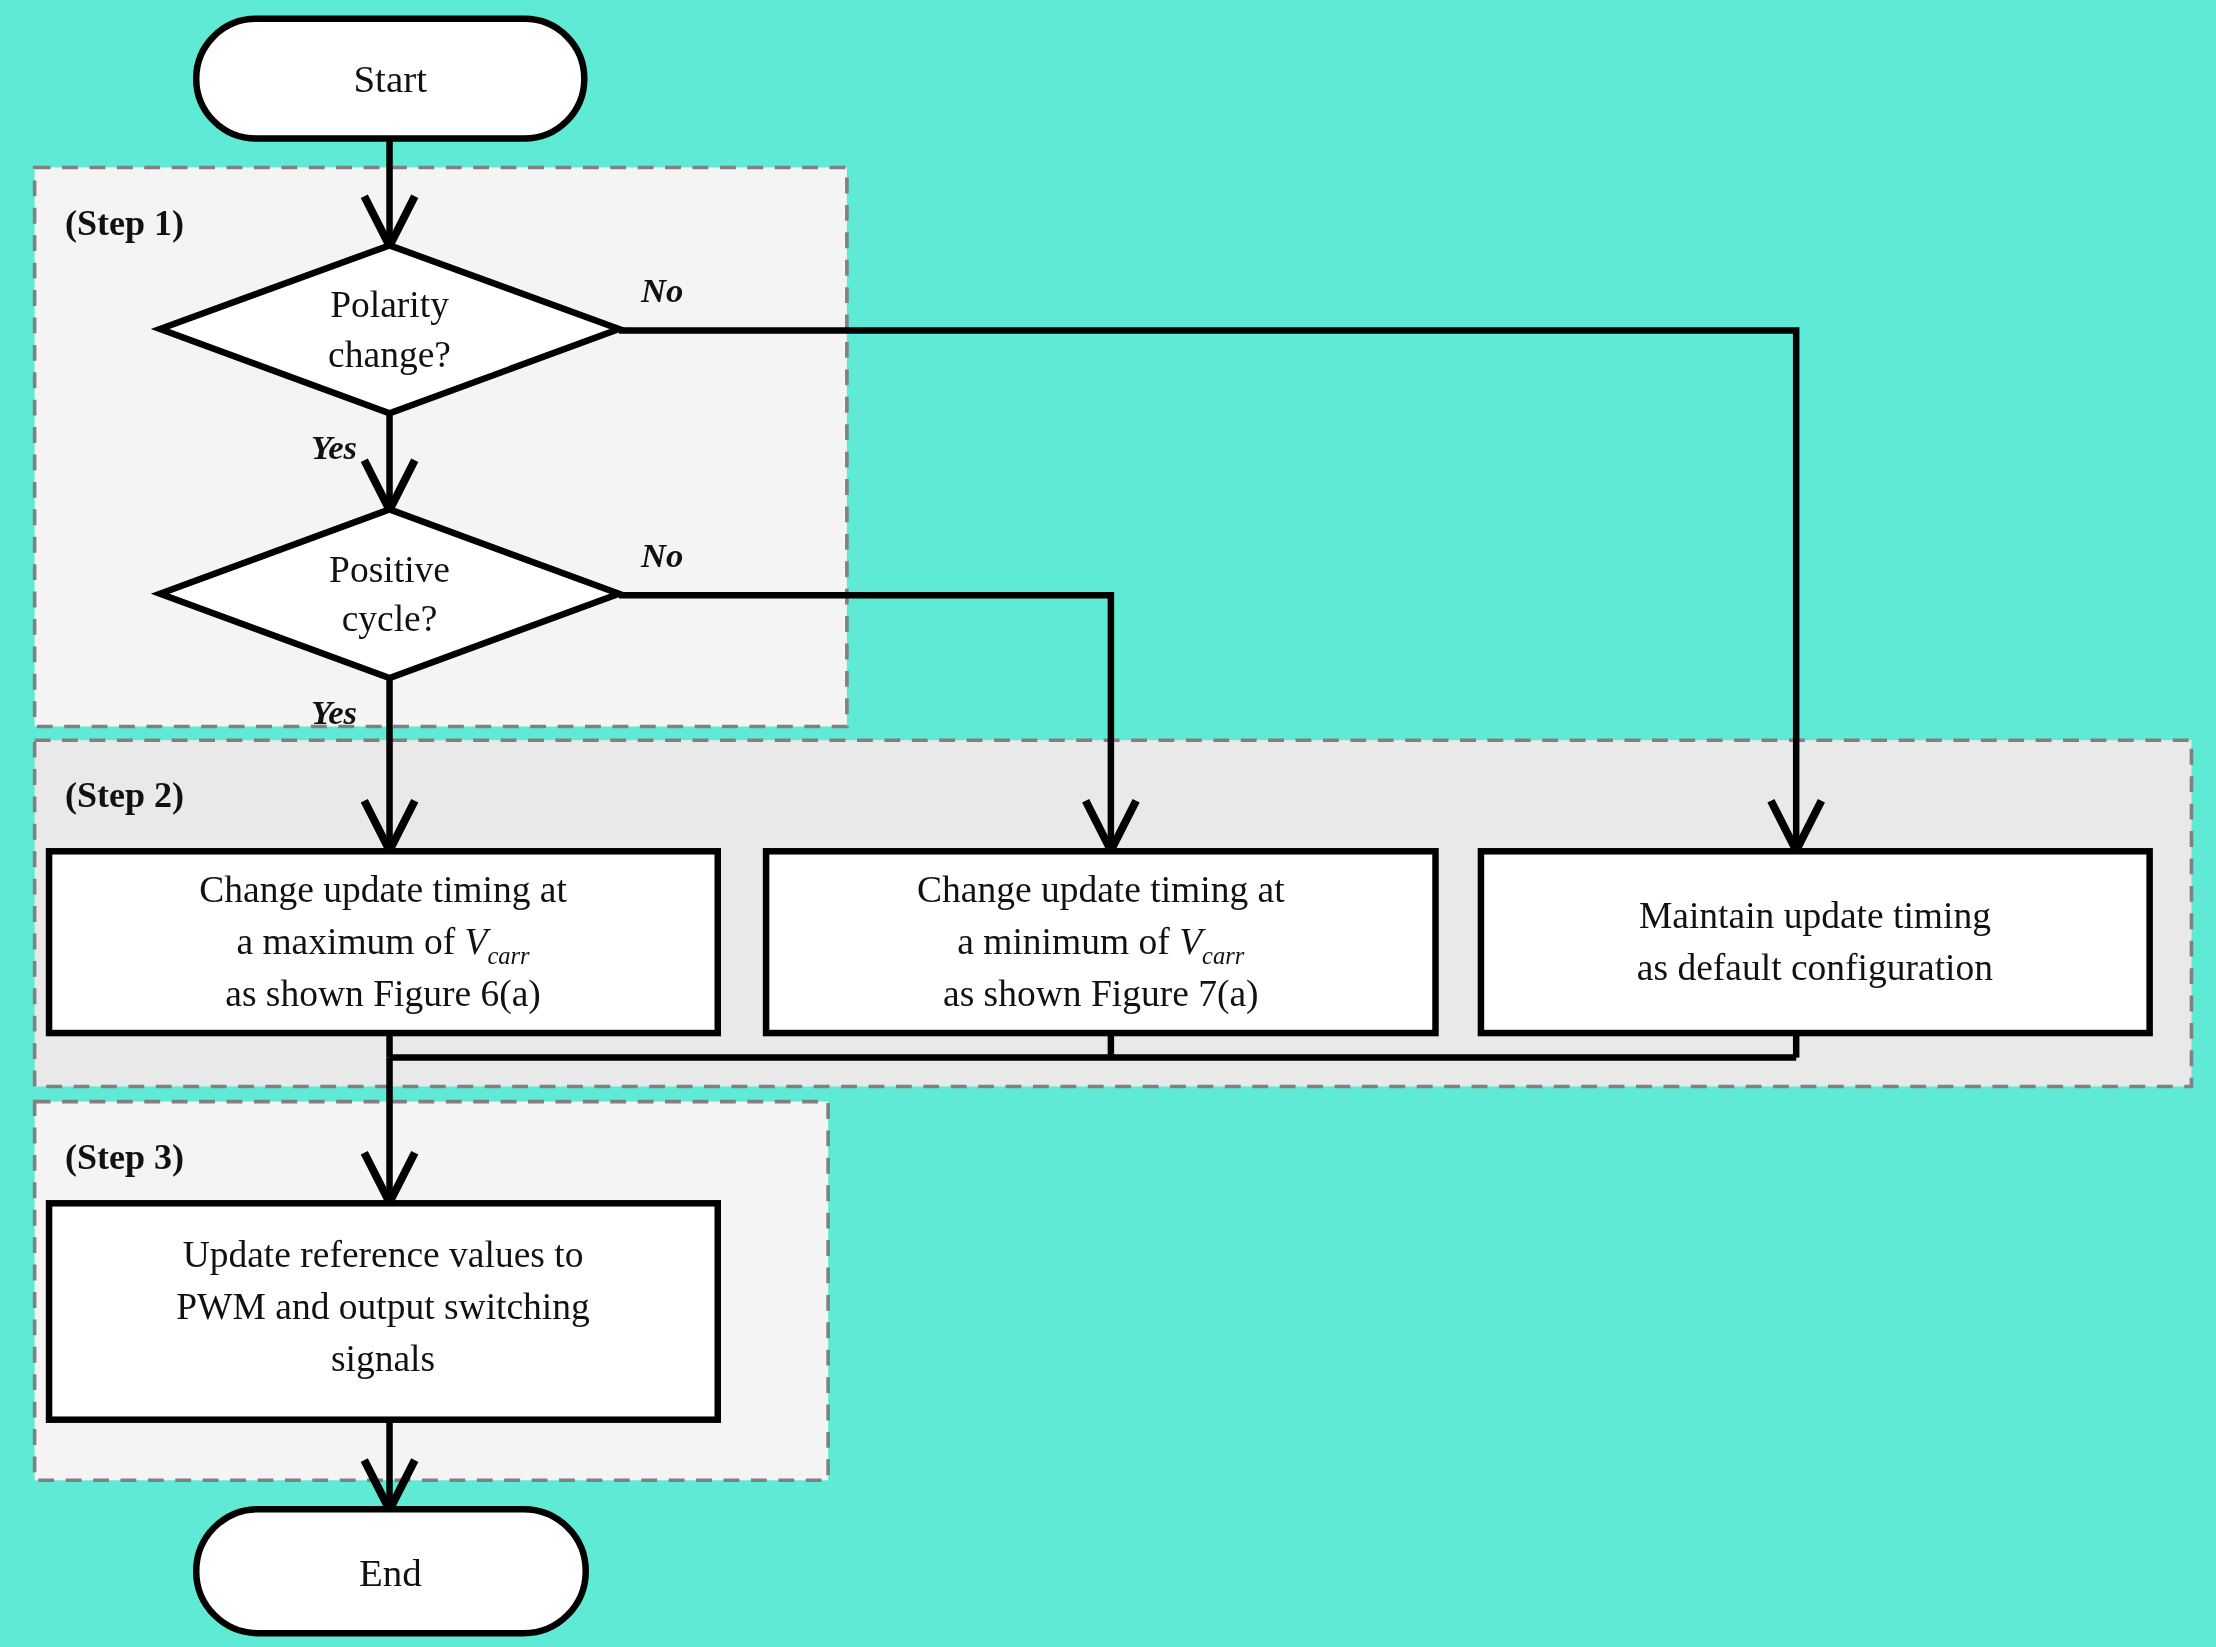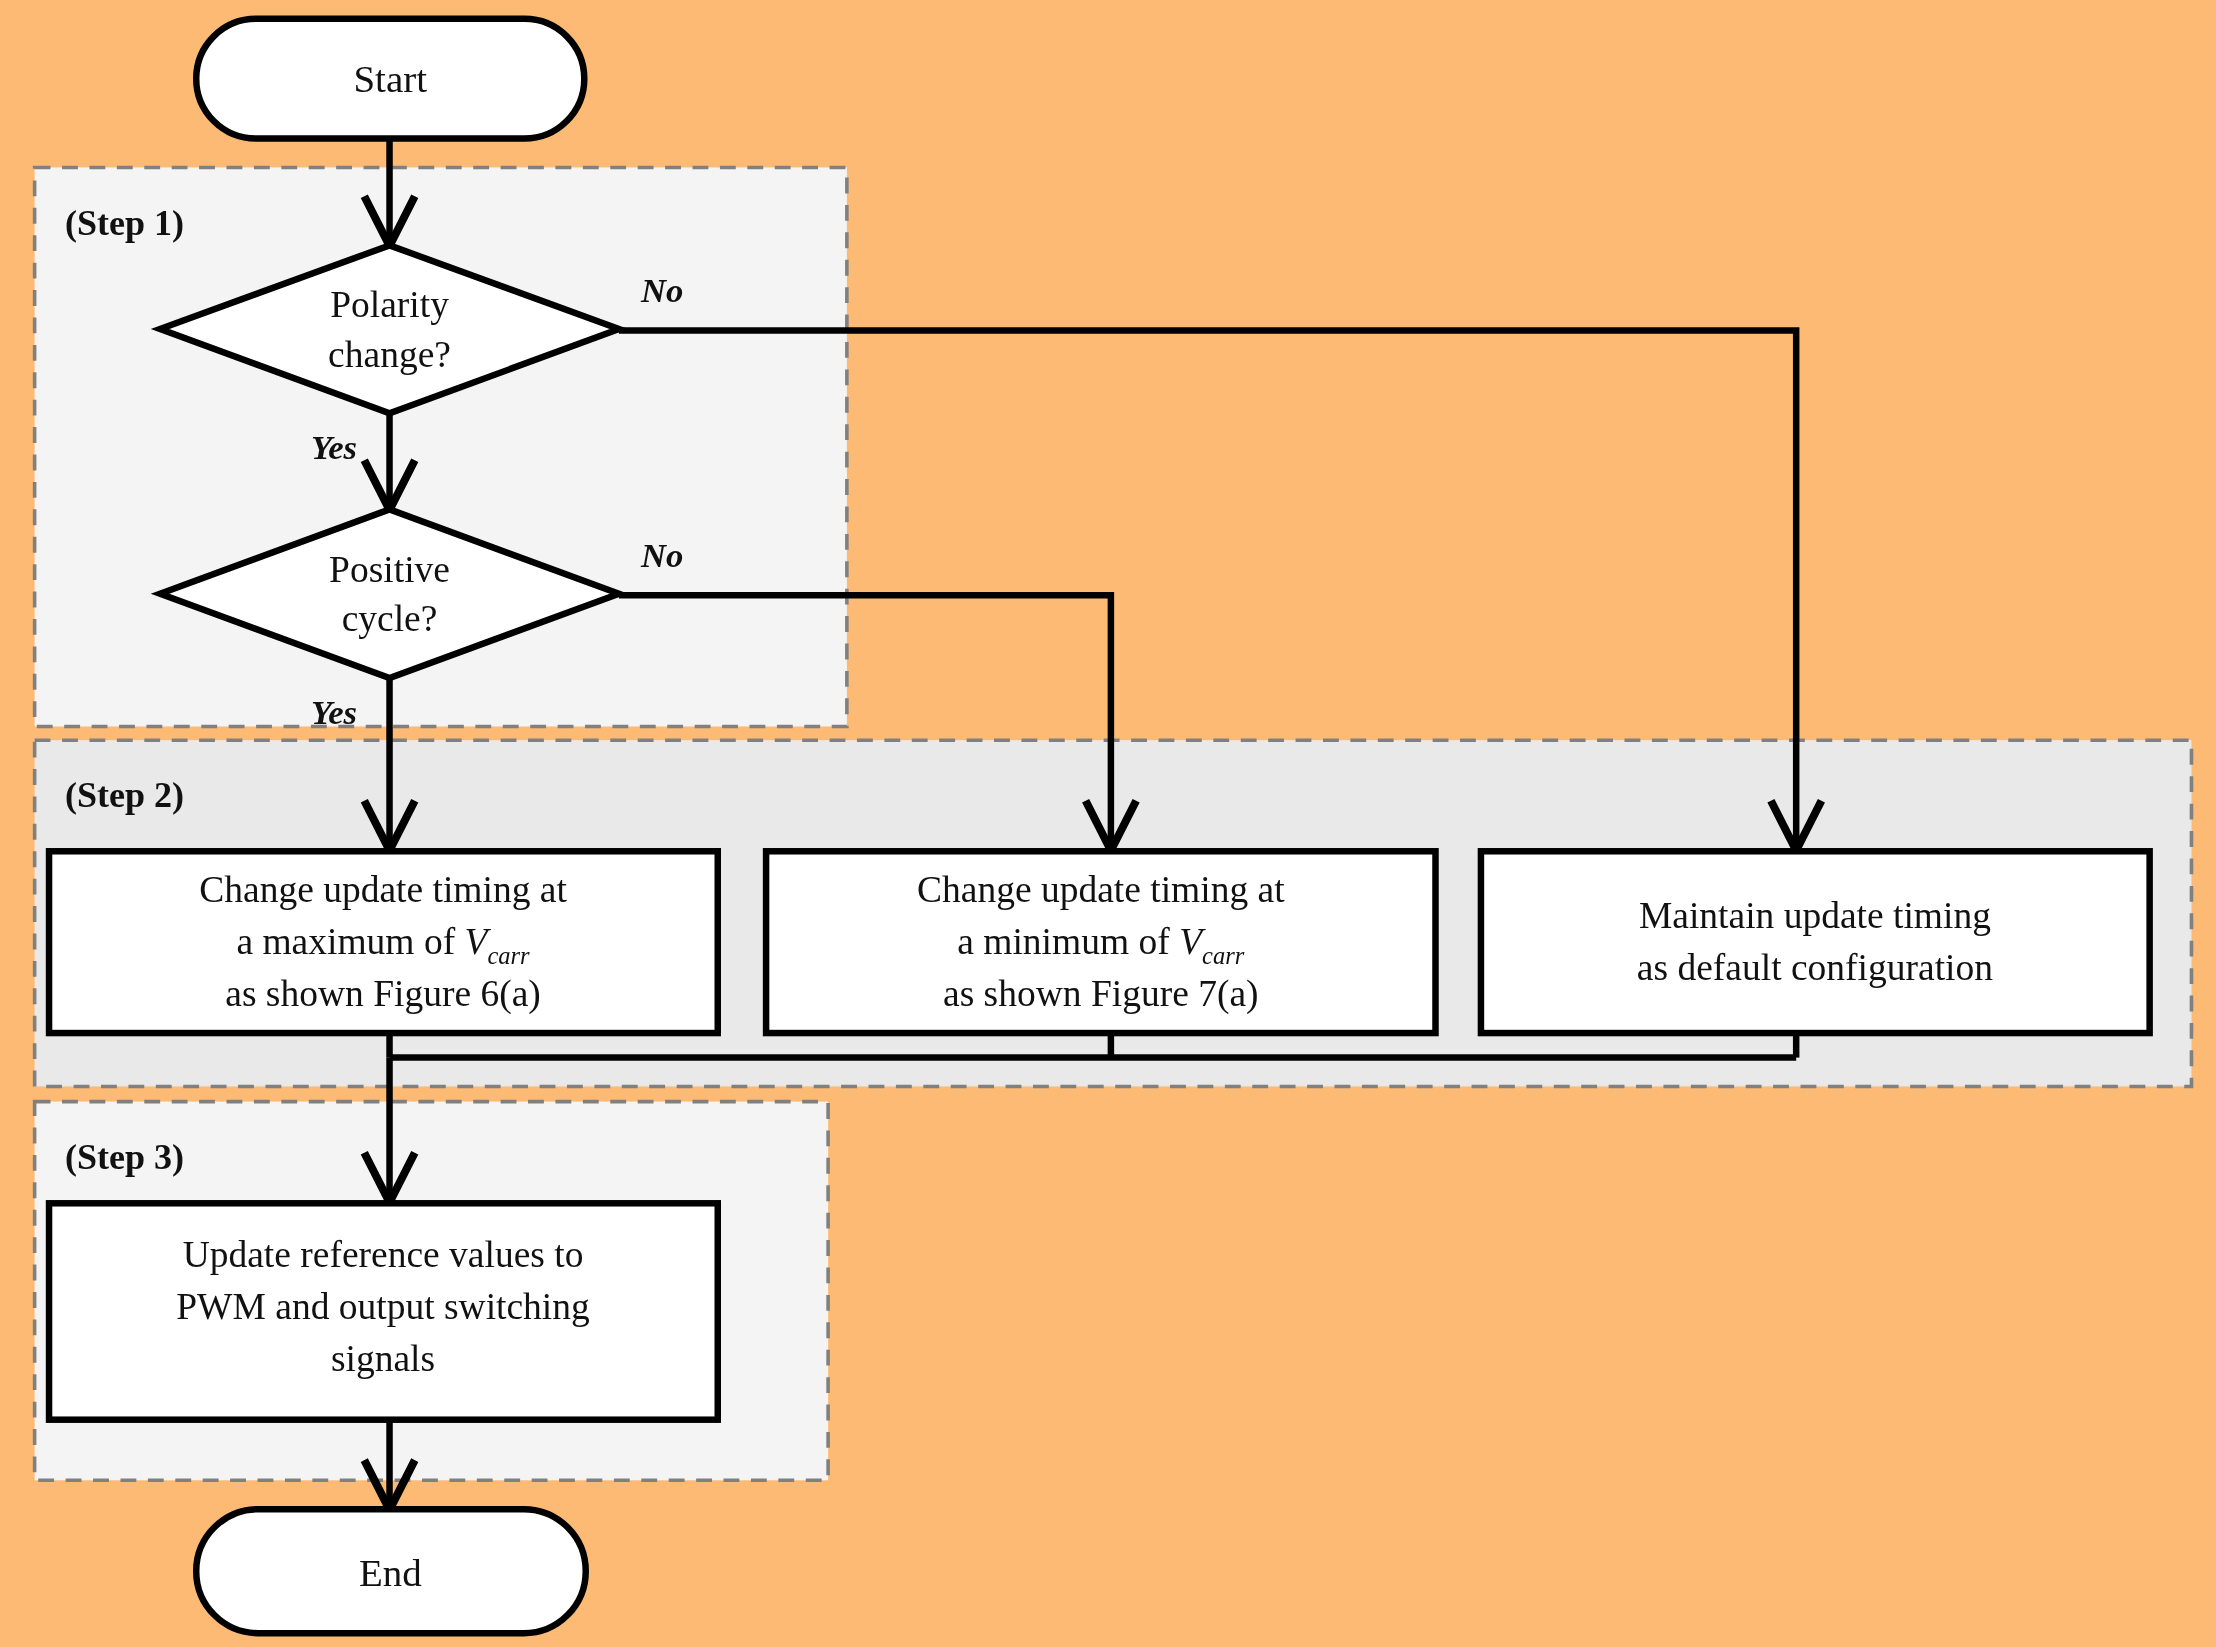--- a/index.html
+++ b/index.html
@@ -1,17 +1,17 @@
 <!DOCTYPE html>
 <html style="font-size:11.5px"><head>
 <meta charset="utf-8">
 <style>
   html,body{margin:0;padding:0;background:#ffffff;}
   body{width:2216px;height:1647px;font-family:"Liberation Serif",serif;}
-  #stage{position:relative;width:2216px;height:1647px;overflow:hidden;background:#fdba74;}
+  #stage{position:relative;width:2216px;height:1647px;overflow:hidden;background:#5eead4;}
   svg{position:absolute;left:0;top:0;width:2216px;height:1647px;}
   .zone-fill-light{fill:#f4f4f4;}
   .zone-fill-dark{fill:#e9e9e9;}
   .zone-stroke{fill:none;stroke:#808080;stroke-width:5;stroke-dasharray:22 16;}
   .node{fill:#ffffff;stroke:#000000;stroke-width:9;}
   .flow{fill:none;stroke:#000000;stroke-width:9;stroke-linecap:butt;}
   .arrowhead{fill:none;stroke:#000000;stroke-width:11;stroke-linejoin:miter;stroke-linecap:butt;}
   .t{font-family:"Liberation Serif",serif;fill:#111;}
   .node-text{font-size:52px;text-anchor:middle;}
   .term-text{font-size:54px;text-anchor:middle;}

